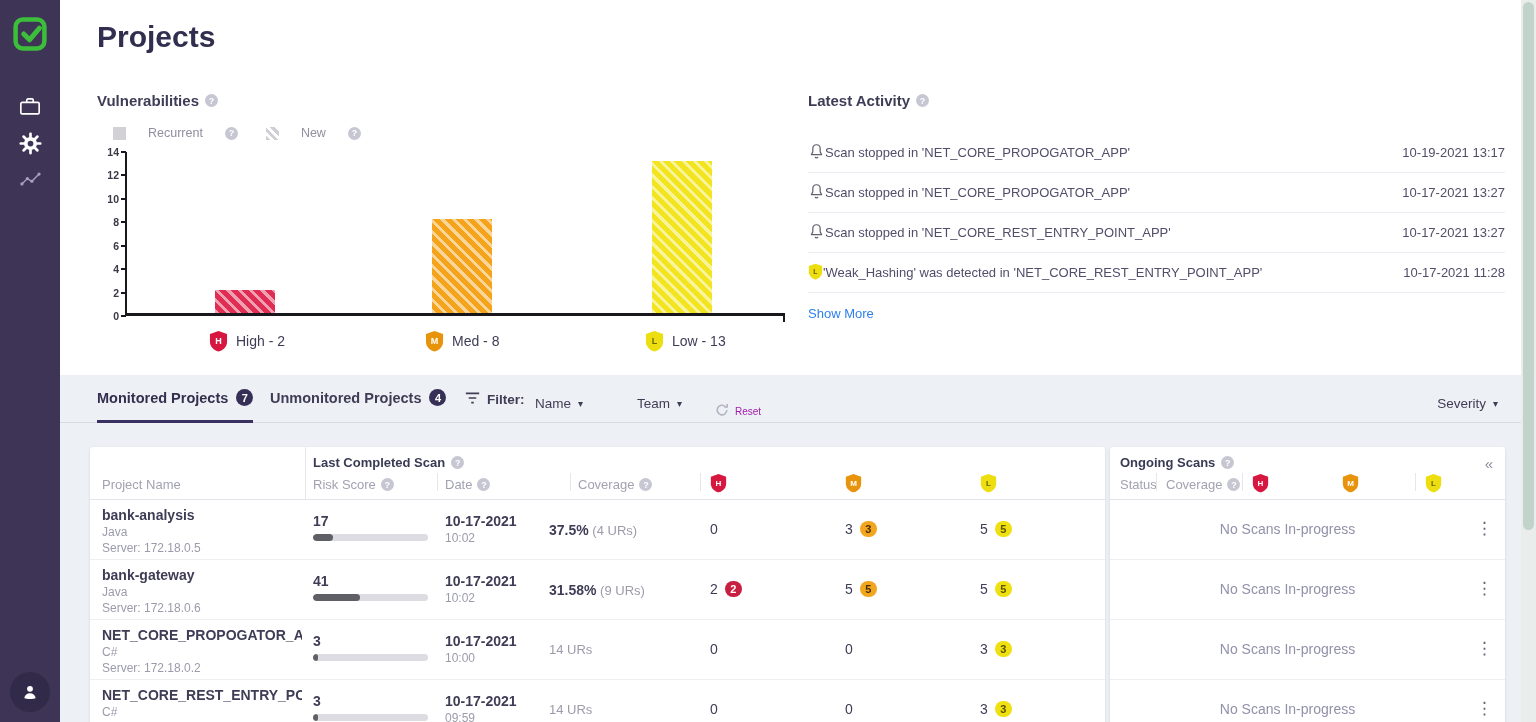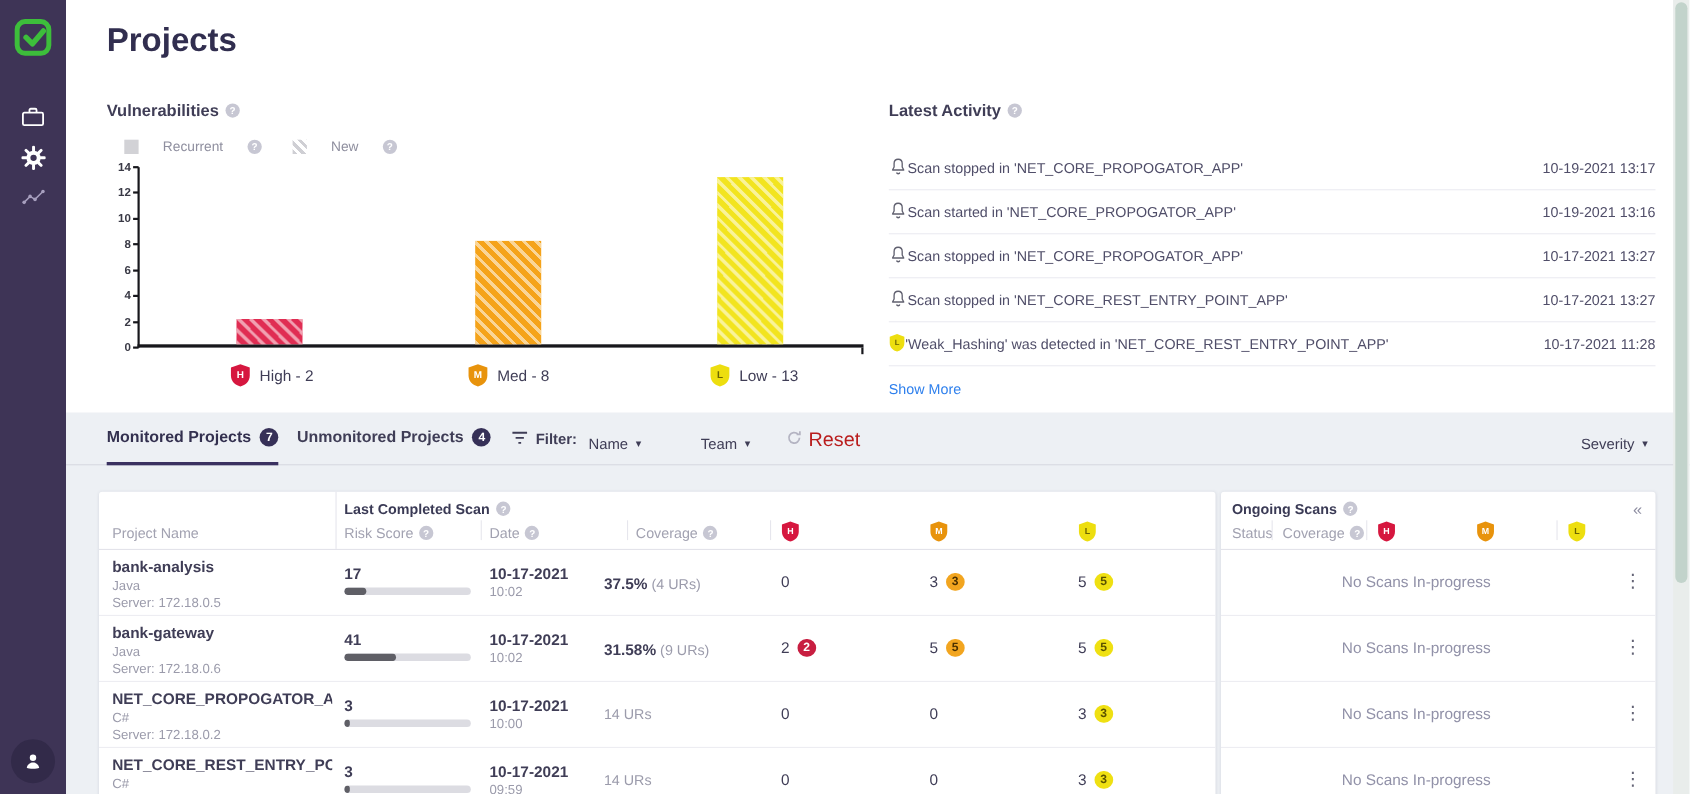--- a/index.html
+++ b/index.html
@@ -55,22 +55,22 @@
   .tab{position:absolute;top:0;height:48px;display:flex;align-items:center;gap:8px;
     font-size:14.5px;font-weight:bold;color:#3F3D56;border-bottom:3px solid transparent;cursor:pointer}
   .tab.active{border-bottom-color:#3A3160;color:#33304F}
   .badge{min-width:17px;height:17px;border-radius:9px;background:#363057;color:#fff;font-size:11px;
     font-weight:bold;display:inline-flex;align-items:center;justify-content:center;padding:0 3px}
   .fgroup{position:absolute;top:0;height:48px;display:flex;align-items:center;gap:7px;
     font-size:13.5px;font-weight:bold;color:#3F3D56}
   .dd{position:absolute;top:0;height:56px;display:flex;align-items:center;gap:7px;font-size:13.5px;
     color:#3F3D56;cursor:pointer}
   .caret{font-size:10px;color:#3F3D56}
-  .reset{position:absolute;top:0;height:48px;display:flex;align-items:center;gap:6px;
-    font-size:18px;color:#b91c1c;cursor:pointer}
+  .reset{position:absolute;top:12px;height:48px;display:flex;align-items:center;gap:6px;
+    font-size:10px;color:#a21caf;cursor:pointer}
 
   
   .card{position:absolute;background:#fff;border-radius:3px;box-shadow:0 1px 3px rgba(40,40,70,.12)}
   #tcard{left:90px;top:447px;width:1015px;height:300px}
   #ocard{left:1110px;top:447px;width:395px;height:300px}
   .thead{position:relative;height:53px;border-bottom:1px solid #E3E3EA}
   .col-div{position:absolute;top:8px;bottom:8px;width:1px;background:#E6E6ED}
   .hlabel{position:absolute;display:flex;align-items:center;gap:5px;font-size:13px;color:#A2A2B1}
   .ghead{position:absolute;display:flex;align-items:center;gap:6px;font-size:13px;font-weight:bold;color:#3A3A55}
   .hshield{position:absolute;top:26px}
@@ -234,28 +234,20 @@
   <path d="M10 20.2 a2.1 2.1 0 0 0 4.1 0"></path>
             </svg></span>
           <span class="txt">Scan stopped in 'NET_CORE_PROPOGATOR_APP'</span>
           <span class="time">10-19-2021 13:17</span>
         </div>
         <div class="act-row">
           <span><svg width="17" height="18" viewBox="0 0 24 24" fill="none" stroke="#60606F" stroke-width="1.7" stroke-linejoin="round">
   <path d="M12 3.2 C8.9 3.2 6.8 5.6 6.8 8.8 V13.2 L4.8 17 H19.2 L17.2 13.2 V8.8 C17.2 5.6 15.1 3.2 12 3.2 Z"></path>
   <path d="M10 20.2 a2.1 2.1 0 0 0 4.1 0"></path>
             </svg></span>
-          <span class="txt">Scan started in 'NET_CORE_PROPOGATOR_APP'</span>
-          <span class="time">10-19-2021 13:16</span>
-        </div>
-        <div class="act-row">
-          <span><svg width="17" height="18" viewBox="0 0 24 24" fill="none" stroke="#60606F" stroke-width="1.7" stroke-linejoin="round">
-  <path d="M12 3.2 C8.9 3.2 6.8 5.6 6.8 8.8 V13.2 L4.8 17 H19.2 L17.2 13.2 V8.8 C17.2 5.6 15.1 3.2 12 3.2 Z"></path>
-  <path d="M10 20.2 a2.1 2.1 0 0 0 4.1 0"></path>
-            </svg></span>
           <span class="txt">Scan stopped in 'NET_CORE_PROPOGATOR_APP'</span>
           <span class="time">10-17-2021 13:27</span>
         </div>
         <div class="act-row">
           <span><svg width="17" height="18" viewBox="0 0 24 24" fill="none" stroke="#60606F" stroke-width="1.7" stroke-linejoin="round">
   <path d="M12 3.2 C8.9 3.2 6.8 5.6 6.8 8.8 V13.2 L4.8 17 H19.2 L17.2 13.2 V8.8 C17.2 5.6 15.1 3.2 12 3.2 Z"></path>
   <path d="M10 20.2 a2.1 2.1 0 0 0 4.1 0"></path>
             </svg></span>
           <span class="txt">Scan stopped in 'NET_CORE_REST_ENTRY_POINT_APP'</span>
           <span class="time">10-17-2021 13:27</span>

